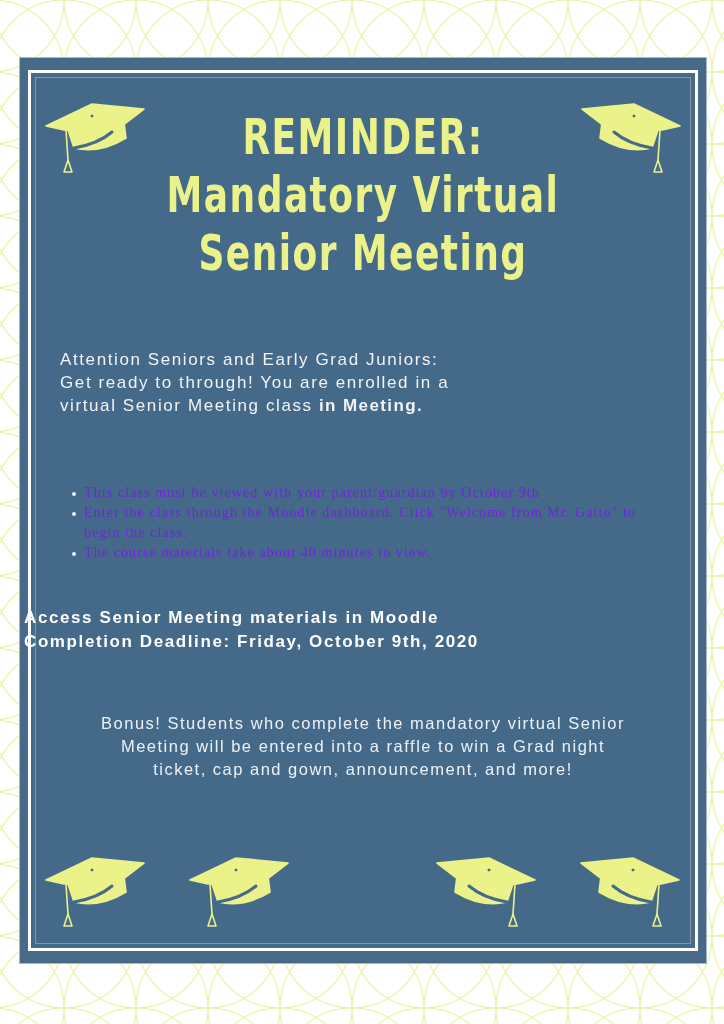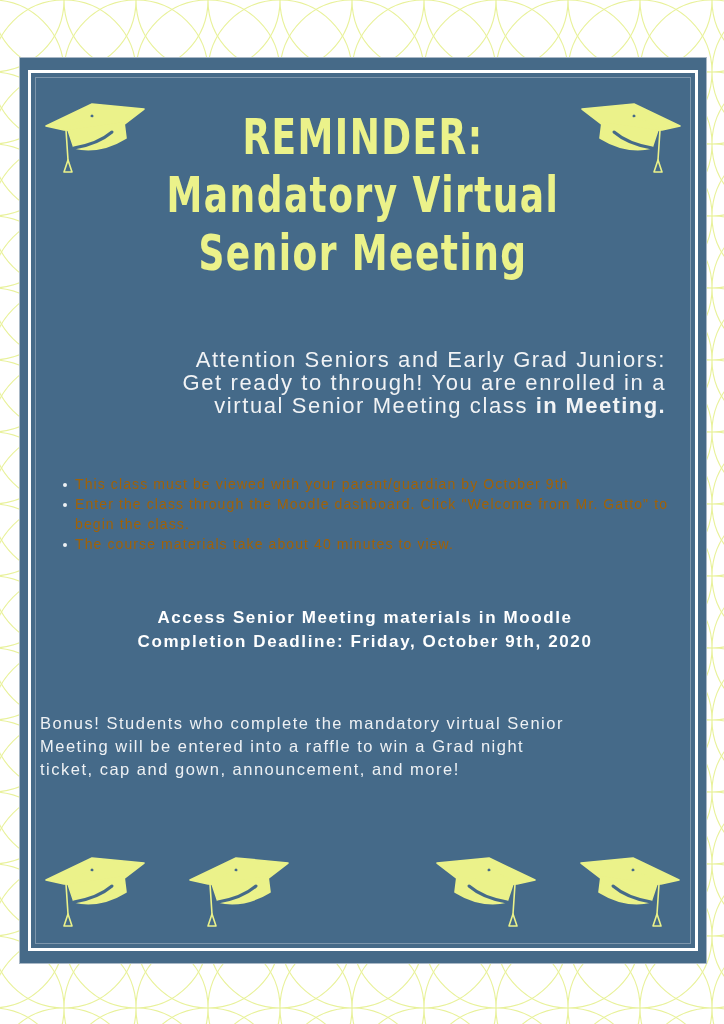--- a/index.html
+++ b/index.html
@@ -30,42 +30,42 @@
     text-align: center; color: #ebf28a;
     font-family: "DejaVu Sans", "Liberation Sans", sans-serif;
     font-weight: bold;
     font-size: 50px; line-height: 58px;
     letter-spacing: 2px;
     transform: scaleX(0.72); transform-origin: 50% 0;
   }
   .title span { display: block; }
   .intro {
     position: absolute; left: 40px; right: 40px; top: 290px;
-    text-align: right; color: #f1f3f5;
-    font-size: 22px; line-height: 23px; letter-spacing: 1.6px;
+    text-align: left; color: #f1f3f5;
+    font-size: 17px; line-height: 23px; letter-spacing: 1.6px;
   }
   .intro b { font-weight: bold; letter-spacing: 1.4px; }
   .bullets {
     position: absolute; left: 40px; right: 30px; top: 416px;
-    color: #a16207; font-size: 14px; line-height: 20px; letter-spacing: 1.1px;
-    margin: 0; padding: 0; list-style: none;
+    color: #6d28d9; font-size: 14px; line-height: 20px; letter-spacing: 1.1px;
+    margin: 9px; padding: 0; list-style: none; font-family: Liberation Serif, serif;
   }
   .bullets li { position: relative; padding-left: 15px; }
   .bullets li::before {
     content: ""; position: absolute; left: 3px; top: 9px;
     width: 4px; height: 4px; border-radius: 50%; background: #eef1f4;
   }
   .access {
     position: absolute; left: 4px; right: 0; top: 548px;
-    text-align: center; color: #ffffff; font-weight: bold;
+    color: #ffffff; font-weight: bold;
     font-size: 17px; line-height: 24px; letter-spacing: 1.6px;
   }
   .bonus {
     position: absolute; left: 20px; right: 20px; top: 654px;
-    color: #eef1f4;
+    text-align: center; color: #eef1f4;
     font-size: 16.5px; line-height: 23px; letter-spacing: 1.5px;
   }
   .cap { position: absolute; width: 106px; height: 80px; }
   .cap svg { width: 100%; height: 100%; display: block; }
 </style>
 </head>
 <body>
 
 <svg id="pattern" viewBox="0 0 724 1024" xmlns="http://www.w3.org/2000/svg">
   <defs>

